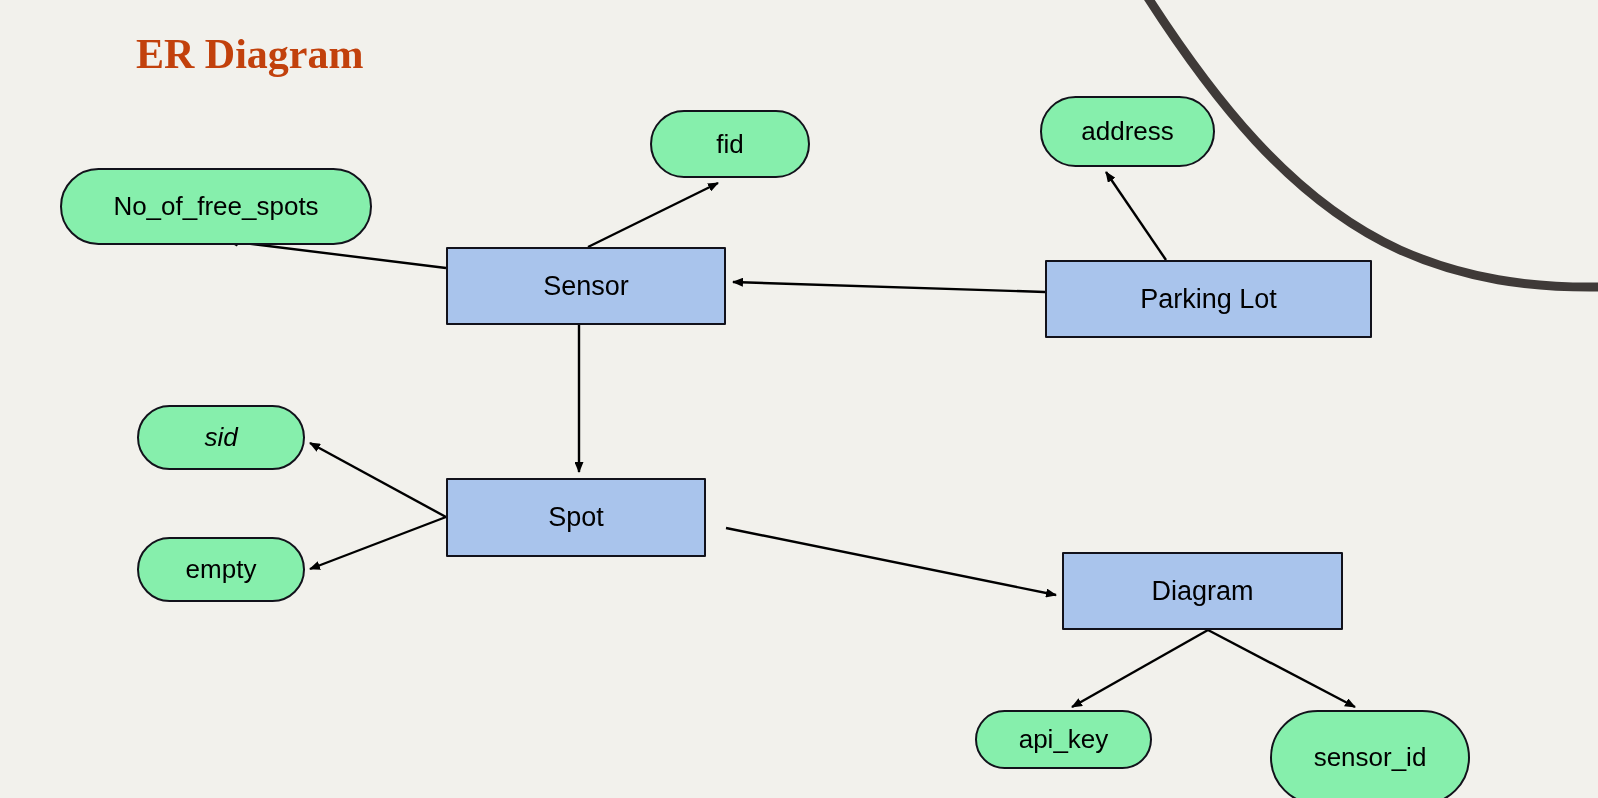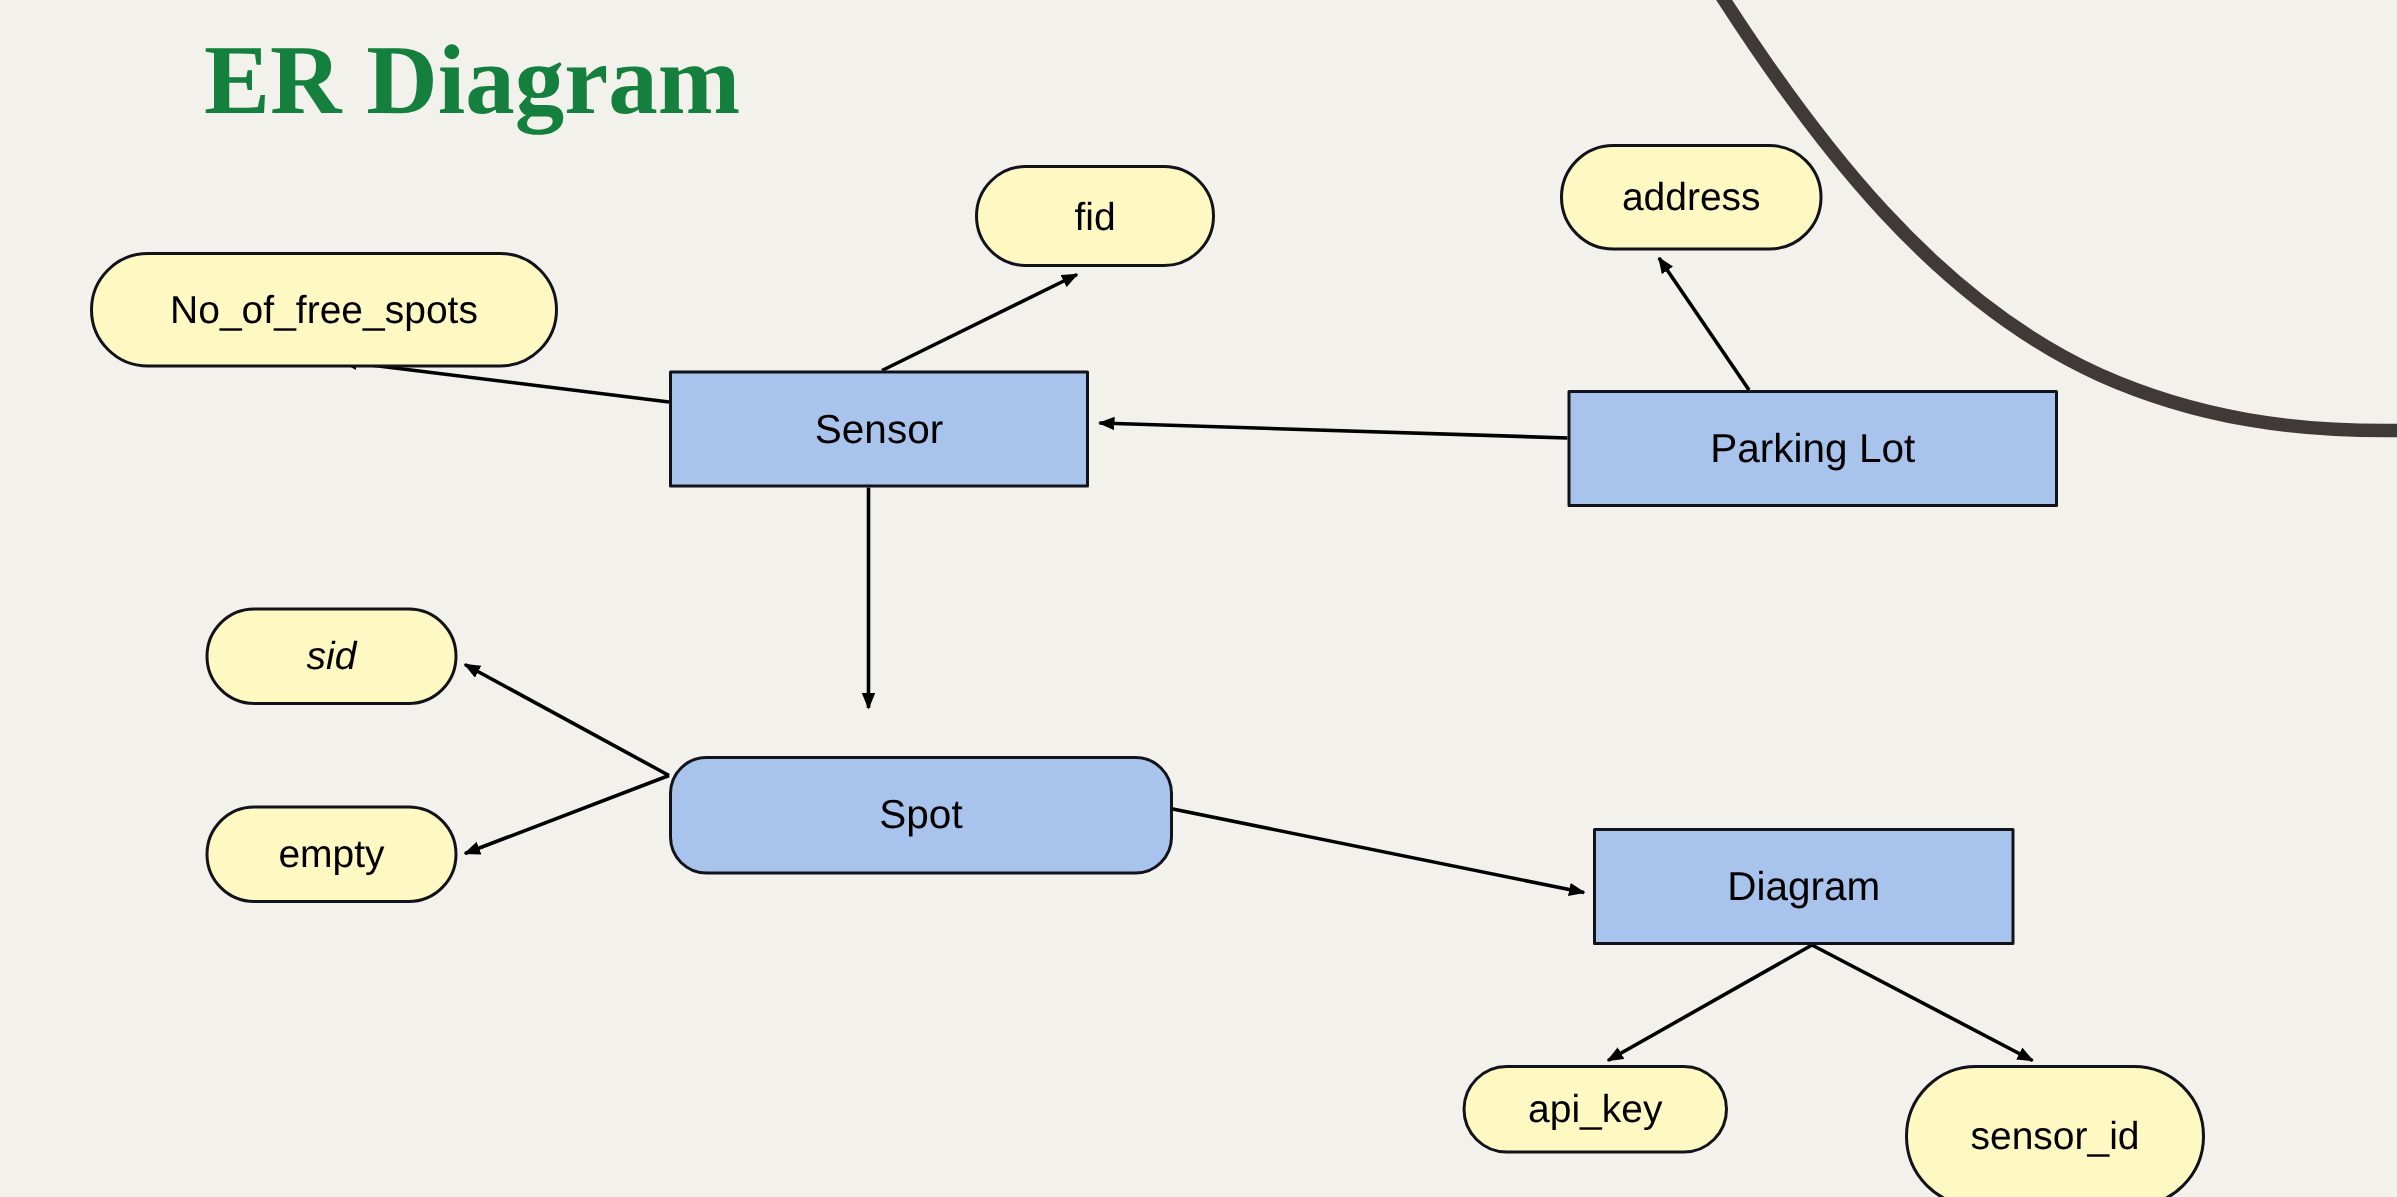--- a/index.html
+++ b/index.html
@@ -29,24 +29,24 @@
   }
   #decor-layer { z-index: 1; }
   #edge-layer  { z-index: 2; }
 
   #slide-title {
     position: absolute;
     left: 136px;
     top: 14px;
     z-index: 4;
     font-family: "Liberation Serif", "DejaVu Serif", serif;
-    font-size: 66px;
+    font-size: 42px;
     line-height: 80px;
     font-weight: 700;
-    color: #15803d;
+    color: #c2410c;
     letter-spacing: 0px;
     white-space: nowrap;
   }
 
   .node {
     position: absolute;
     z-index: 3;
     box-sizing: border-box;
     display: flex;
     align-items: center;
@@ -56,21 +56,21 @@
     text-align: center;
     white-space: nowrap;
   }
   .entity {
     background: #a9c4ec;
     border: 2px solid #12121b;
     border-radius: 1px;
     font-size: 27px;
   }
   .attribute {
-    background: #fef9c3;
+    background: #86efac;
     border: 2px solid #12121b;
     border-radius: 999px;
     font-size: 26px;
   }
 </style>
 </head>
 <body>
 
 <div id="slide">
 
@@ -109,21 +109,21 @@
   <div id="slide-title">ER Diagram</div>
 
   <div class="node entity" style="left:446px; top:247px; width:280px; height:78px;">
     <span>Sensor</span>
   </div>
 
   <div class="node entity" style="left:1045px; top:260px; width:327px; height:78px;">
     <span>Parking Lot</span>
   </div>
 
-  <div class="node entity" style="left:446px; top:504px; width:336px; height:79px;border-radius:25px;">
+  <div class="node entity" style="left:446px; top:478px; width:260px; height:79px;">
     <span>Spot</span>
   </div>
 
   <div class="node entity" style="left:1062px; top:552px; width:281px; height:78px;">
     <span>Diagram</span>
   </div>
 
   <div class="node attribute" style="left:60px; top:168px; width:312px; height:77px;align-items:center;">
     <span>No_of_free_spots</span>
   </div>

